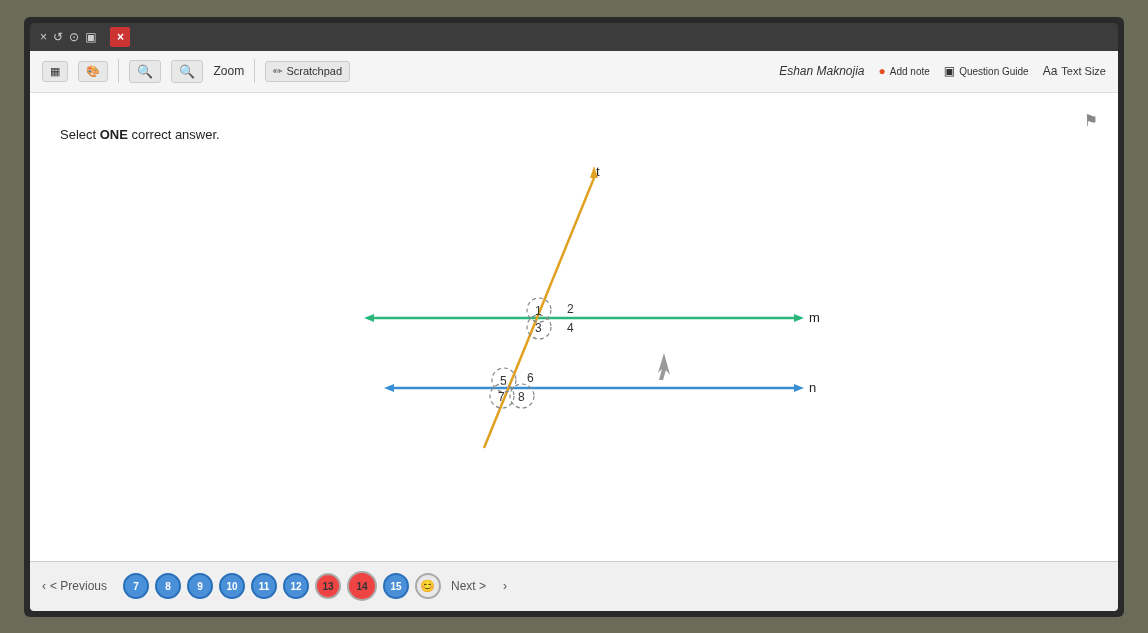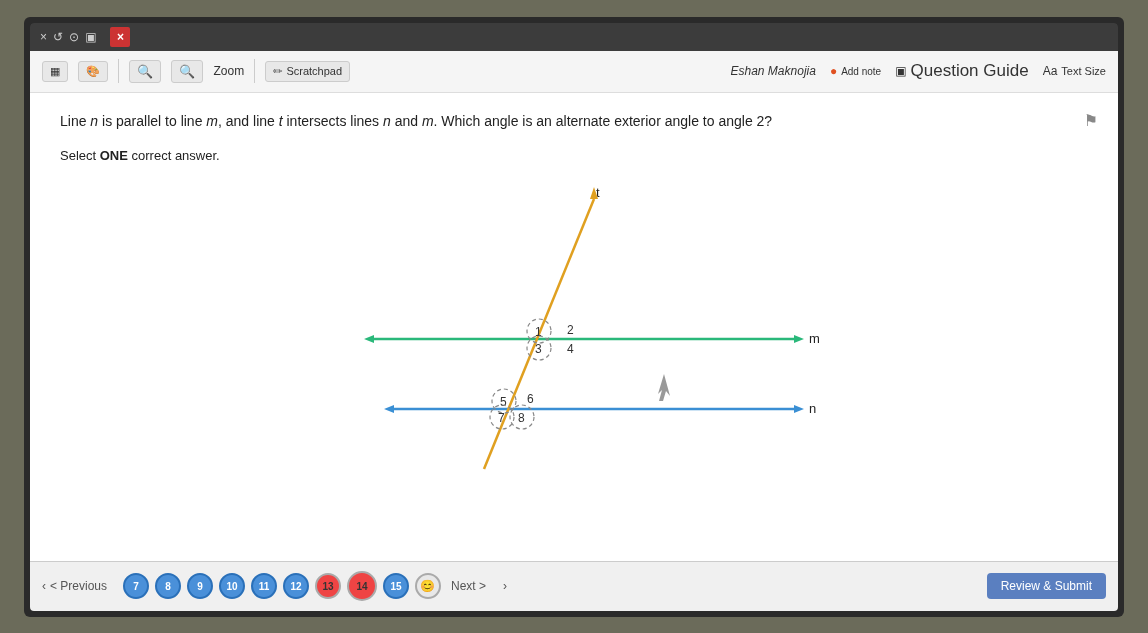--- a/index.html
+++ b/index.html
@@ -265,35 +265,32 @@
         <span>Scratchpad</span>
       </div>
       <div class="toolbar-right">
         <span class="user-name">Eshan Maknojia</span>
         <div class="toolbar-right-item">
           <span style="color:#e05020;">●</span>
           <span style="font-size:10px;text-align:right;">Add note</span>
         </div>
         <div class="toolbar-right-item">
           <span>▣</span>
-          <span style="font-size:17px;">Question Guide</span>
+          <span style="font-size:10px;">Question Guide</span>
         </div>
         <div class="toolbar-right-item">
           <span>Aa</span>
           <span style="font-size:11px;">Text Size</span>
         </div>
       </div>
     </div>
 
     <div class="content-area">
       <span class="flag-btn">⚑</span>
 
-      <div class="question-text">
-        <span>Line </span><em>n</em><span> is parallel to line </span><em>m</em><span>, and line </span><em>t</em><span> intersects lines </span><em>n</em><span> and </span><em>m</em><span>. Which angle is an alternate exterior angle to angle 2?</span>
-      </div>
       <div class="select-instruction">
         <span>Select </span><strong>ONE</strong><span> correct answer.</span>
       </div>
 
       <div class="diagram-area">
         <svg class="diagram" viewBox="0 0 600 320">
 
           <line x1="100" y1="160" x2="520" y2="160" stroke="#2ab87a" stroke-width="2.5"></line>
           <polygon points="520,156 530,160 520,164" fill="#2ab87a"></polygon>
 
@@ -372,17 +369,16 @@
       </div>
       <div class="question-bubble bubble-emoji">
         <span>😊</span>
       </div>
 
       <div class="next-btn">
         <span>Next &gt;</span>
         <span>›</span>
       </div>
 
-      <button class="submit-btn">Review &amp; Submit</button>
     </div>
 
   </div>
 </div>
 
 </body></html>

